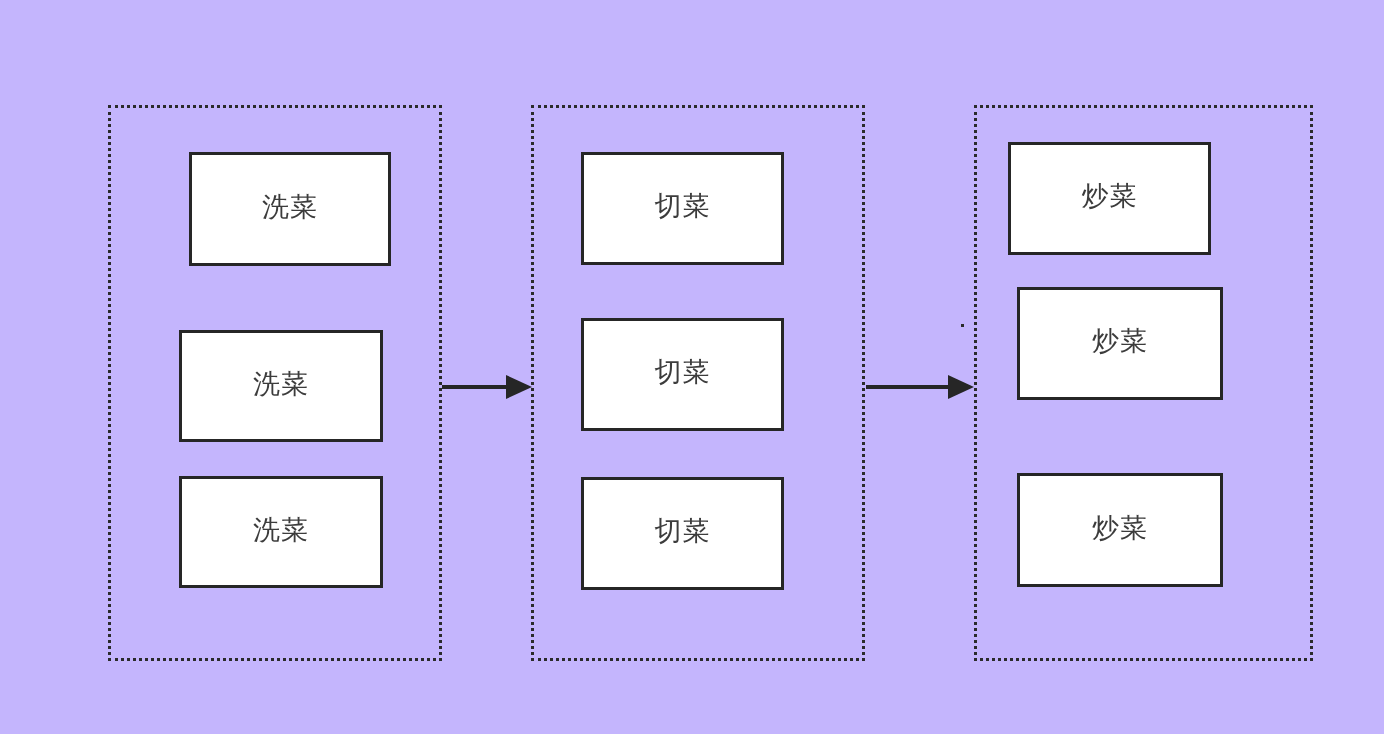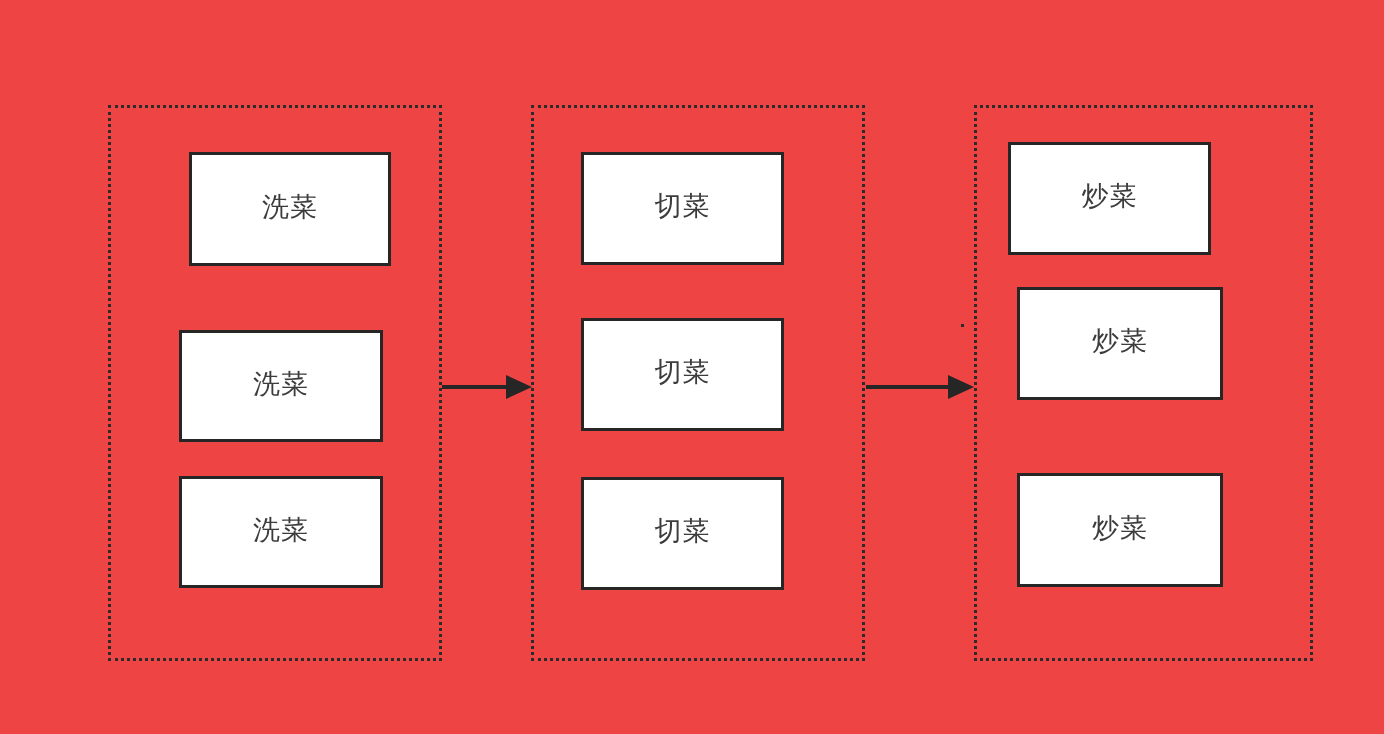--- a/index.html
+++ b/index.html
@@ -62,21 +62,21 @@
   .speck {
     position: absolute;
     width: 3px;
     height: 3px;
     background: #2b2b2b;
   }
 </style>
 </head>
 <body>
 
-<div id="canvas" style="width: 1384px; height: 734px; background: #ef4444; text-align: center;">
+<div id="canvas" style="width: 1384px; height: 734px; background: #c4b5fd; text-align: center;">
     <div class="stage-group" style="left: 108px; top: 105px; width: 334px; height: 556px; border-color: rgb(43, 43, 43);"></div>
     <div class="task-box" style="left: 189px; top: 152px; width: 202px; height: 114px; border-color: rgb(38, 38, 38); background: rgb(255, 255, 255);">
       <span class="task-label" style="color: rgb(60, 60, 60);">洗菜</span>
     </div>
     <div class="task-box" style="left: 179px; top: 330px; width: 204px; height: 112px; border-color: rgb(38, 38, 38); background: rgb(255, 255, 255);">
       <span class="task-label" style="color: rgb(60, 60, 60);">洗菜</span>
     </div>
     <div class="task-box" style="left: 179px; top: 476px; width: 204px; height: 112px; border-color: rgb(38, 38, 38); background: rgb(255, 255, 255);">
       <span class="task-label" style="color: rgb(60, 60, 60);">洗菜</span>
     </div>

